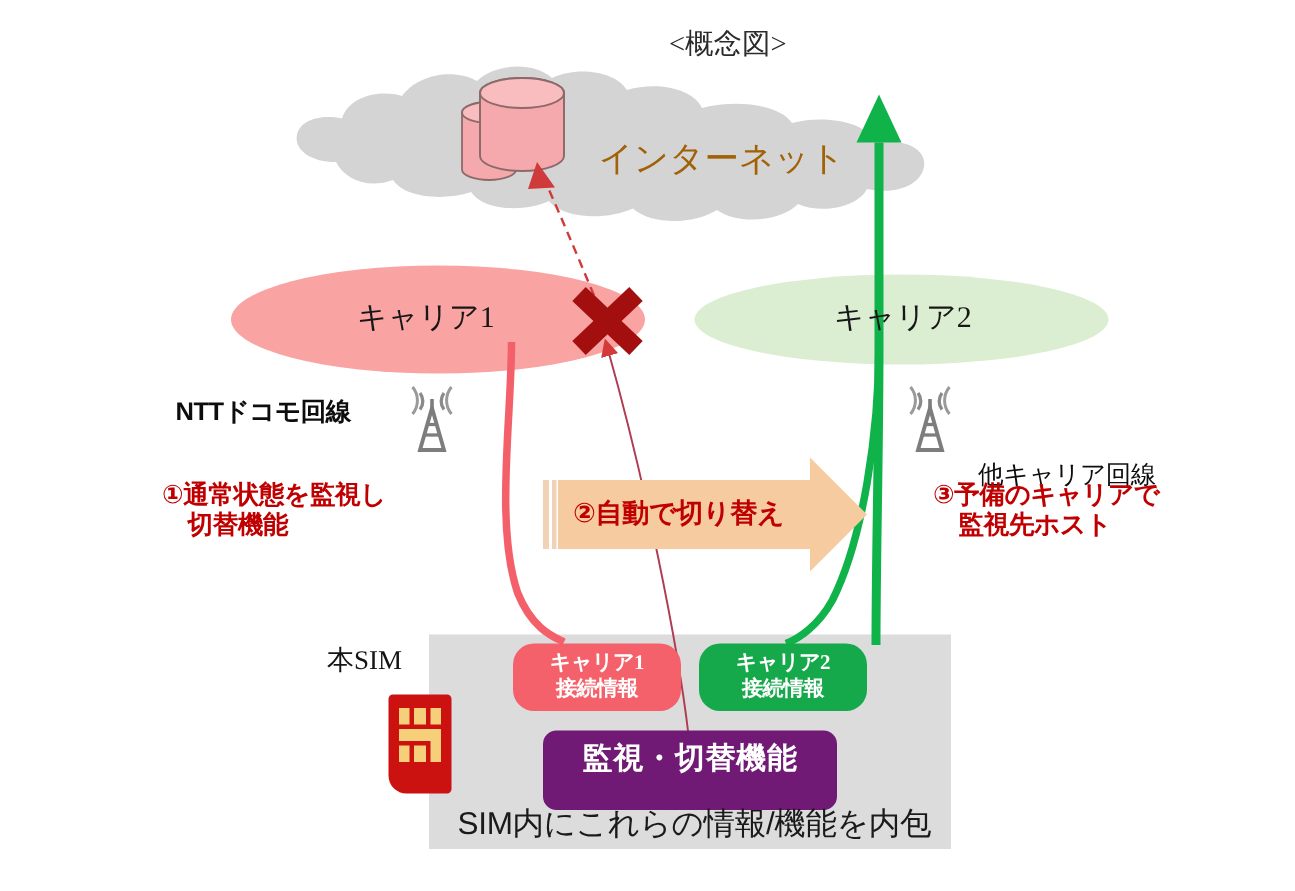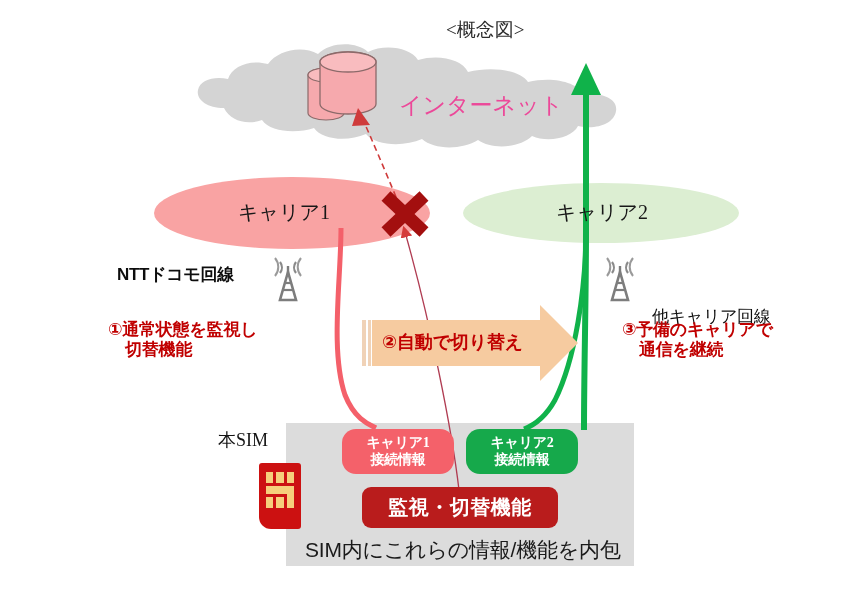--- a/index.html
+++ b/index.html
@@ -28,21 +28,21 @@
   }
 
   
   #host-label{
     left:182px;top:56px;
     font-size:23px;color:#1a1a1a;
     font-family:"Liberation Serif","DejaVu Serif",serif;
   }
   #internet-label{
     left:399px;top:93px;
-    font-size:23px;color:#ec4899;
+    font-size:23px;color:#a16207;
     font-family:"Liberation Serif","DejaVu Serif",serif;
   }
 
   
   #carrier1-label{
     left:238px;top:201px;
     font-size:20px;color:#171717;
     font-family:"Liberation Serif","DejaVu Serif",serif;
   }
   #carrier2-label{
@@ -111,29 +111,30 @@
     background:#f4616a;
   }
   #chip-c2{
     left:466px;top:429px;width:112px;height:40px;
     background:#16a94b;
   }
   .chip .l2{display:block;}
 
   #func-box{
     position:absolute;
-    left:362px;top:487px;width:196px;height:41px;
-    background:#b91c1c;
+    left:362px;top:487px;width:196px;height:53px;
+    background:#701a75;
     border-radius:9px;
     color:#ffffff;
     font-size:20px;
     font-weight:bold;
     text-align:center;
     line-height:41px;
     letter-spacing:0.5px;
+    font-family:Liberation Mono, monospace;
   }
 
   
   #sim-card{
     position:absolute;
     left:259px;top:463px;width:42px;height:66px;
     background:#cc1111;
     border-radius:3px 3px 3px 12px;
   }
   #sim-card .contact{
@@ -283,19 +284,19 @@
     <span>①</span><span>通常状態を監視し</span>
     <span class="l2">切替機能</span>
   </div>
 
   <div class="txt" id="step2">
     <span>②</span><span>自動で切り替え</span>
   </div>
 
   <div class="txt step" id="step3">
     <span>③</span><span>予備のキャリアで</span>
-    <span class="l2">通信を継続</span>
+    <span class="l2">監視先ホスト</span>
   </div>
 
   <div class="txt" id="honsim-label">本SIM</div>
   <div class="txt" id="sim-note">SIM内にこれらの情報/機能を内包</div>
 
 </div>
 
 </body></html>

